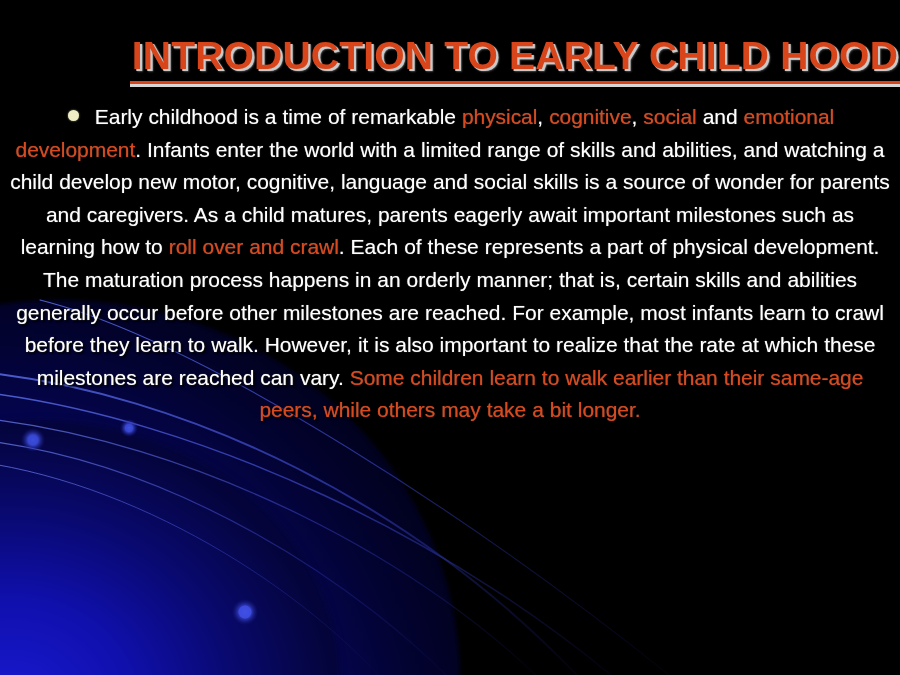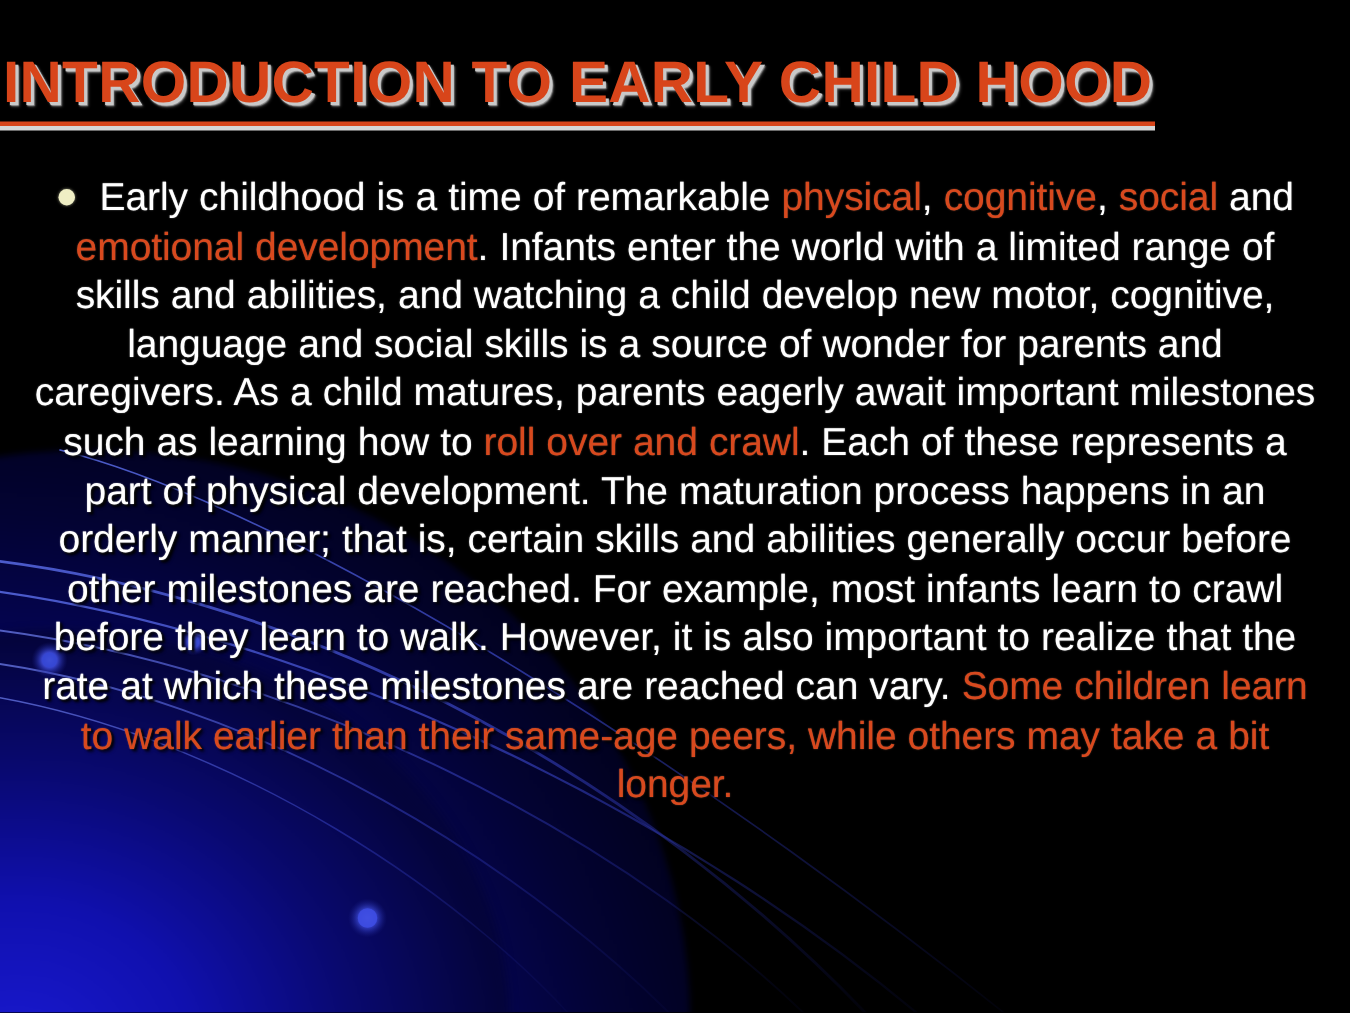--- a/index.html
+++ b/index.html
@@ -65,21 +65,21 @@
     left: 0;
     top: 0;
   }
 
   
   #title-block {
     position: absolute;
     left: 0;
     top: 8px;
     width: 900px;
-    text-align: left;
+    text-align: right;
   }
   #slide-title {
     display: inline-block;
     font-size: 39px;
     font-weight: bold;
     letter-spacing: 0.2px;
     line-height: 44px;
     color: #d8451a;
     text-shadow:
        2px 2px 0 #c9c9c9,
@@ -93,30 +93,30 @@
 
   
   #body-block {
     position: absolute;
     left: 8px;
     top: 101px;
     width: 884px;
     text-align: center;
   }
   #body-paragraph {
-    font-size: 26px;
+    font-size: 21px;
     line-height: 32.6px;
     color: #ffffff;
     text-shadow:
       0 0 1px rgba(255,255,255,0.55),
       1.3px 1.3px 1.4px rgba(0,0,0,0.95),
       2px 2px 2px rgba(0,0,0,0.7);
     letter-spacing: -0.05px;
     word-spacing: 0.2px;
-    margin: 14px;
+    margin: 0;
   }
   .hl {
     color: #d8491e;
     text-shadow:
       0 0 1px rgba(255,150,110,0.5),
       1.3px 1.3px 1.4px rgba(0,0,0,0.95),
       2px 2px 2px rgba(0,0,0,0.6);
   }
   .bullet-glyph {
     display: inline-block;

